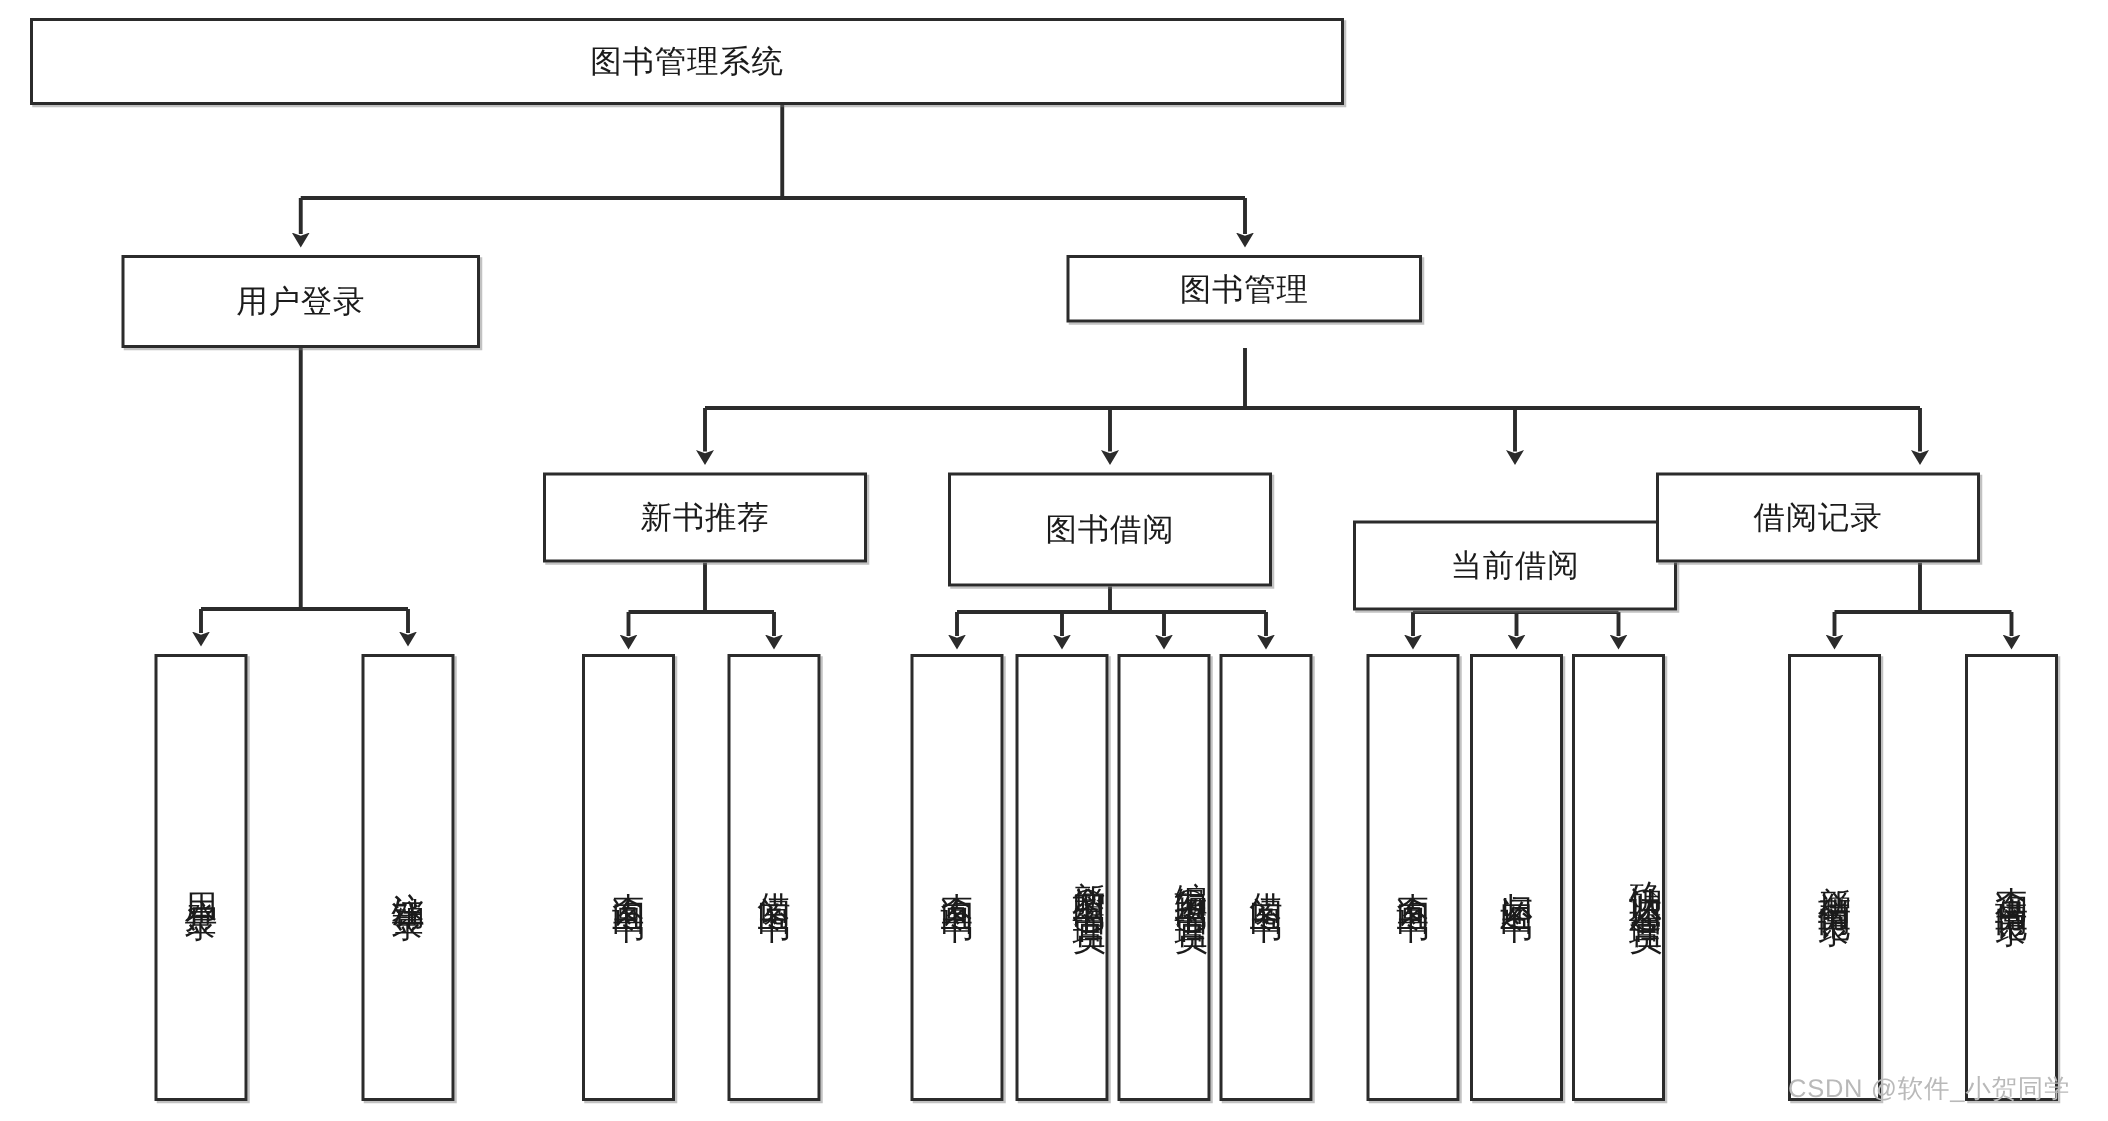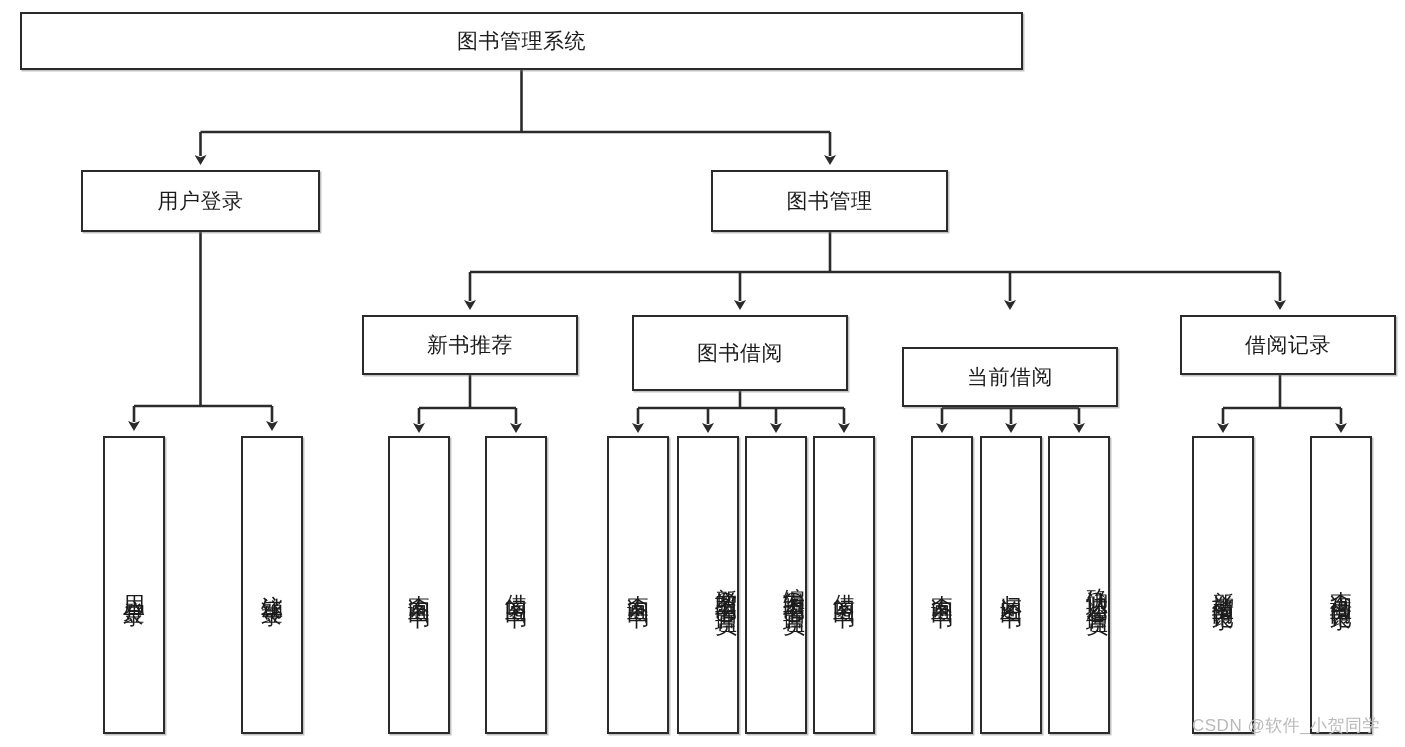--- a/index.html
+++ b/index.html
@@ -124,41 +124,41 @@
       <path d="M1011,408 L1011,424" marker-end="url(#arrow)"></path>
       <path d="M1079,408 L1079,424" marker-end="url(#arrow)"></path>
 
       <path d="M1280,375 L1280,408"></path>
       <path d="M1223,408 L1341,408"></path>
       <path d="M1223,408 L1223,424" marker-end="url(#arrow)"></path>
       <path d="M1341,408 L1341,424" marker-end="url(#arrow)"></path>
     </g>
   </svg>
 
-  <div class="node-box" style="left:20px;top:12px;width:1003px;height:58px;">
+  <div class="node-box" style="left:20px;top:12px;width:876px;height:58px;">
     <div class="node-label-h">图书管理系统</div>
   </div>
 
   <div class="node-box" style="left:81px;top:170px;width:239px;height:62px;">
     <div class="node-label-h">用户登录</div>
   </div>
-  <div class="node-box" style="left:711px;top:170px;width:237px;height:62px;font-family:Liberation Mono, monospace;">
+  <div class="node-box" style="left:711px;top:170px;width:237px;height:45px;font-family:Liberation Mono, monospace;">
     <div class="node-label-h">图书管理</div>
   </div>
 
   <div class="node-box" style="left:362px;top:315px;width:216px;height:60px;padding-left:36px;">
     <div class="node-label-h">新书推荐</div>
   </div>
   <div class="node-box" style="left:632px;top:315px;width:216px;height:76px;">
     <div class="node-label-h">图书借阅</div>
   </div>
   <div class="node-box" style="left:902px;top:315px;width:216px;height:60px;margin-top:32px;">
     <div class="node-label-h">当前借阅</div>
   </div>
-  <div class="node-box" style="left:1180px;top:315px;width:216px;height:60px;padding-left:28px;">
+  <div class="node-box" style="left:1104px;top:315px;width:216px;height:60px;padding-left:28px;">
     <div class="node-label-h">借阅记录</div>
   </div>
 
   <div class="node-box" style="left:103px;top:436px;width:62px;height:298px;">
     <div class="node-label-v centered">用户登录</div>
   </div>
   <div class="node-box" style="left:241px;top:436px;width:62px;height:298px;">
     <div class="node-label-v centered">注销登录</div>
   </div>
 

